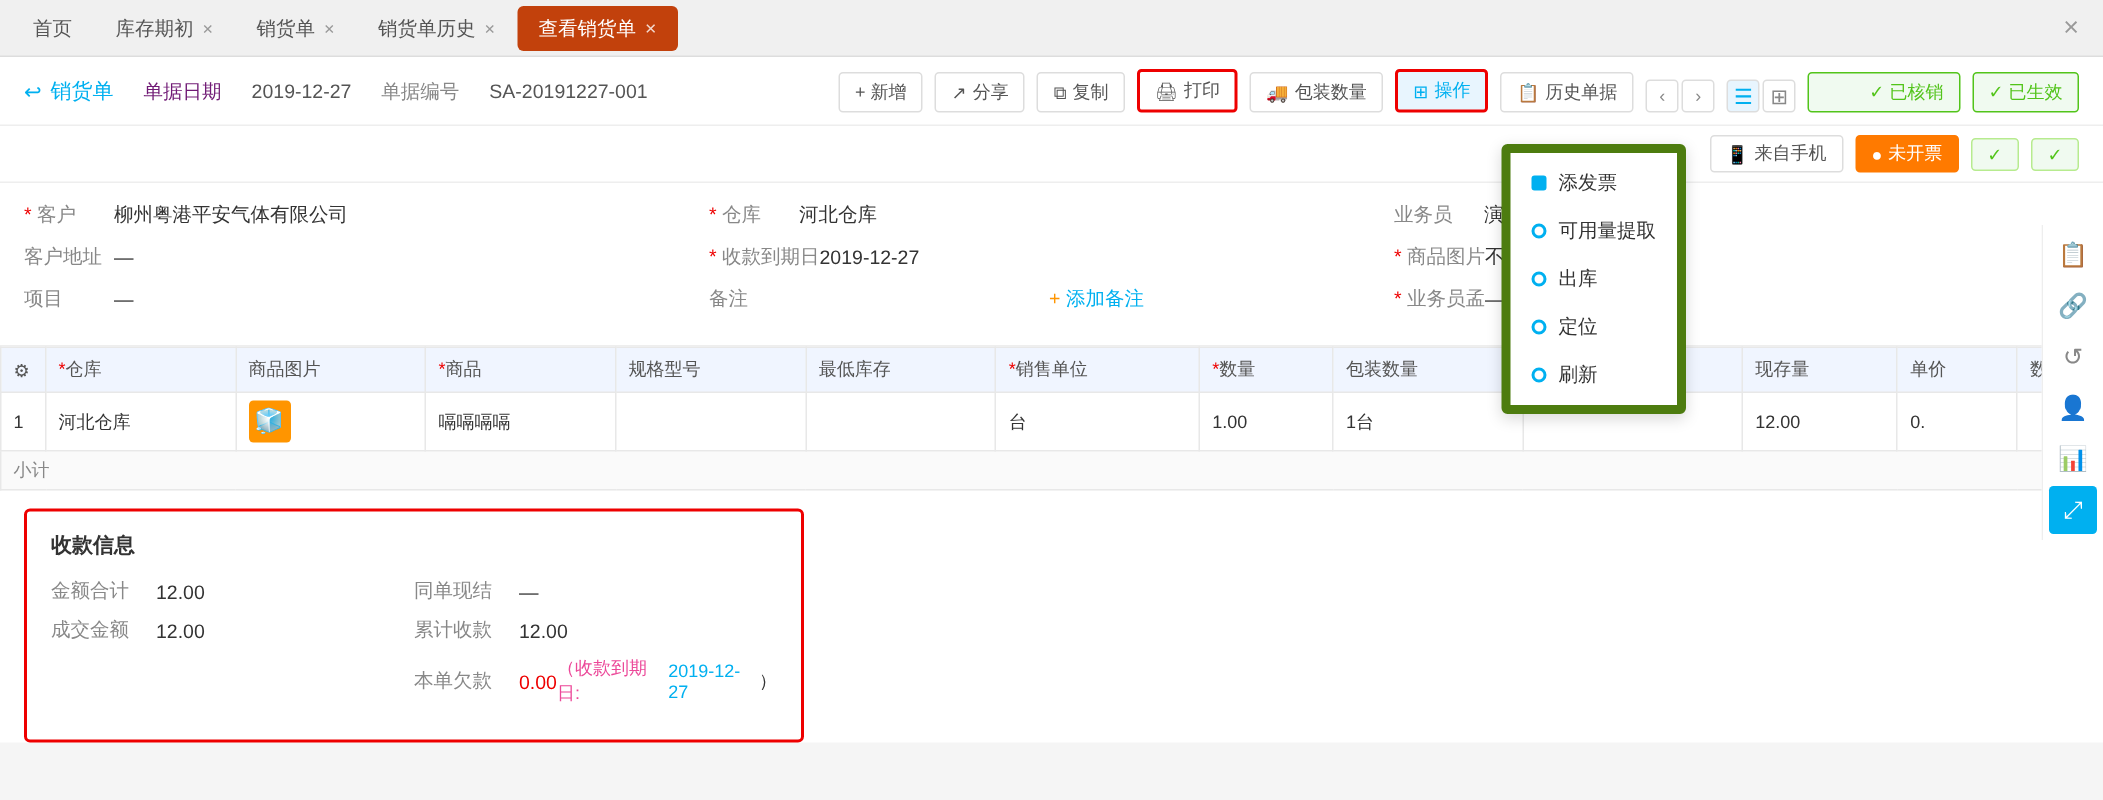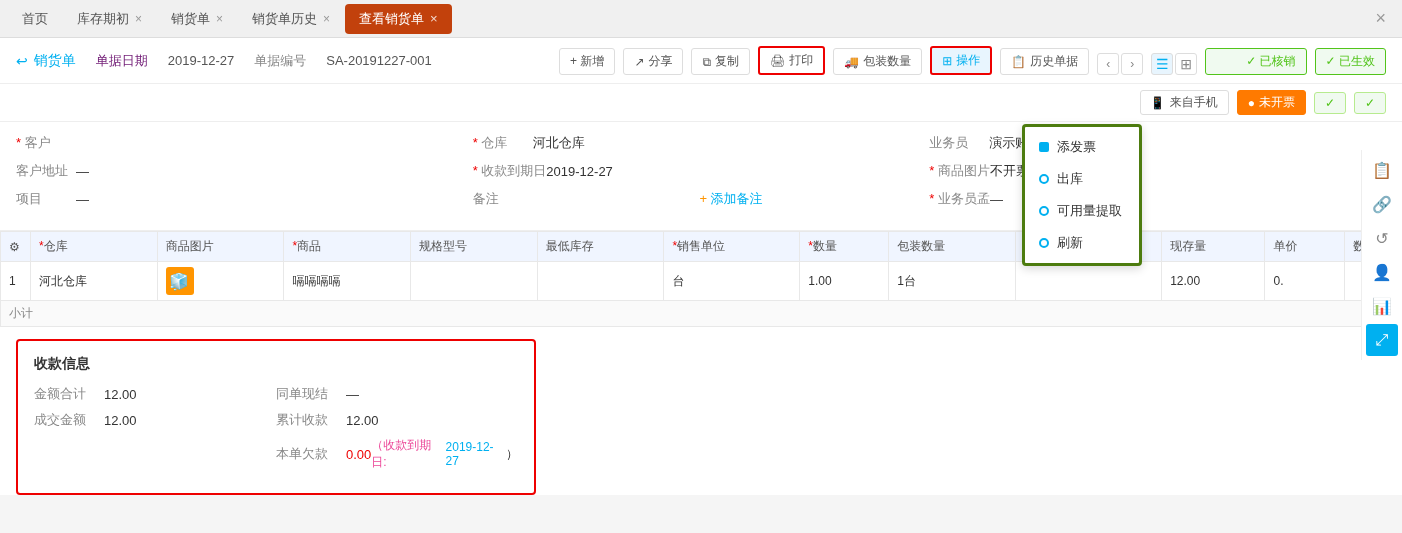--- a/index.html
+++ b/index.html
@@ -109,23 +109,23 @@
     .payment-title { font-weight: bold; font-size: 14px; margin-bottom: 12px; }
     .payment-row { display: flex; margin-bottom: 8px; }
     .payment-col { flex: 1; display: flex; align-items: center; }
     .payment-label { color: #888; min-width: 70px; font-size: 13px; }
     .payment-value { color: #333; font-size: 13px; }
     .payment-value.red { color: #e00; }
     .payment-value.blue-date { color: #00b0f0; }
 
     
     .dropdown-menu {
-      position: absolute; top: 96px; right: 260px; background: #fff;
-      border: 3px solid #4d7c0f; border-radius: 4px; box-shadow: 0 3px 10px rgba(0,0,0,0.15);
-      z-index: 100; min-width: 120px; padding: 4px 0; margin-top: 28px;
+      position: absolute; top: 96px; right: 278px; background: #fff;
+      border: 6px solid #4d7c0f; border-radius: 4px; box-shadow: 0 3px 10px rgba(0,0,0,0.15);
+      z-index: 100; min-width: 120px; padding: 4px 0;
     }
     .dropdown-item {
       display: flex; align-items: center; padding: 7px 14px;
       cursor: pointer; font-size: 13px; color: #333; gap: 8px;
     }
     .dropdown-dot { width: 10px; height: 10px; border-radius: 50%; border: 2px solid #00b0f0; display: inline-block; }
     .dropdown-square { width: 10px; height: 10px; border-radius: 2px; background: #00b0f0; display: inline-block; }
 
     
     .right-sidebar {
@@ -233,20 +233,21 @@
     </button>
     <button class="sub-btn checkmark">
       <span>✓</span>
     </button>
   </div>
 
   <div class="form-section">
     <div class="form-row">
       <div class="form-field">
         <span class="form-label required">客户</span>
+        <span class="form-value">柳州粤港平安气体有限公司</span>
       </div>
       <div class="form-field">
         <span class="form-label required">仓库</span>
         <span class="form-value">河北仓库</span>
       </div>
       <div class="form-field">
         <span class="form-label">业务员</span>
         <span class="form-value">演示账号</span>
       </div>
     </div>
@@ -366,25 +367,29 @@
 
 </div>
 
 <div class="dropdown-menu">
   <div class="dropdown-item">
     <span class="dropdown-square"></span>
     <span>添发票</span>
   </div>
   <div class="dropdown-item">
     <span class="dropdown-dot"></span>
-    <span>出库</span>
+    <span>可用量提取</span>
   </div>
   <div class="dropdown-item">
     <span class="dropdown-dot"></span>
-    <span>可用量提取</span>
+    <span>出库</span>
+  </div>
+  <div class="dropdown-item">
+    <span class="dropdown-dot"></span>
+    <span>定位</span>
   </div>
   <div class="dropdown-item">
     <span class="dropdown-dot"></span>
     <span>刷新</span>
   </div>
 </div>
 
 <div class="right-sidebar">
   <div class="sidebar-icon">📋</div>
   <div class="sidebar-icon">🔗</div>

